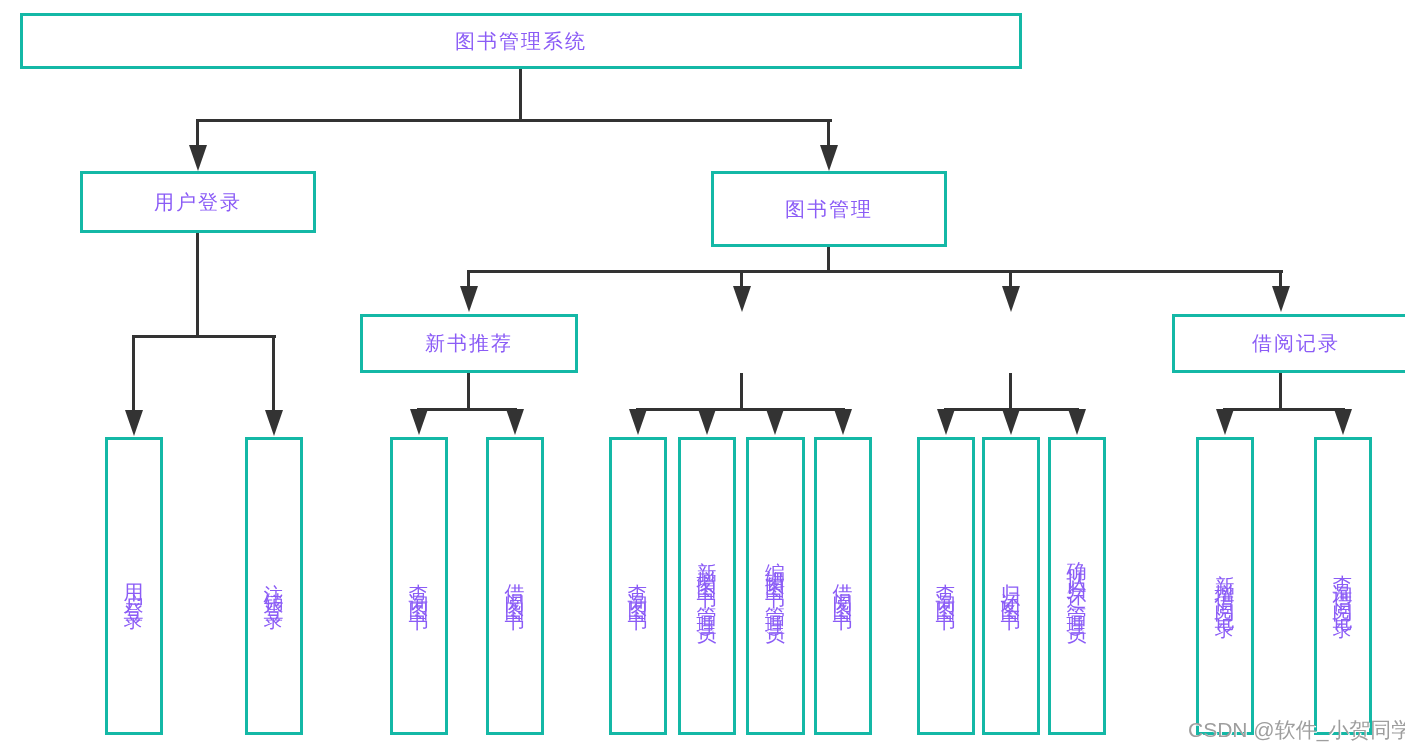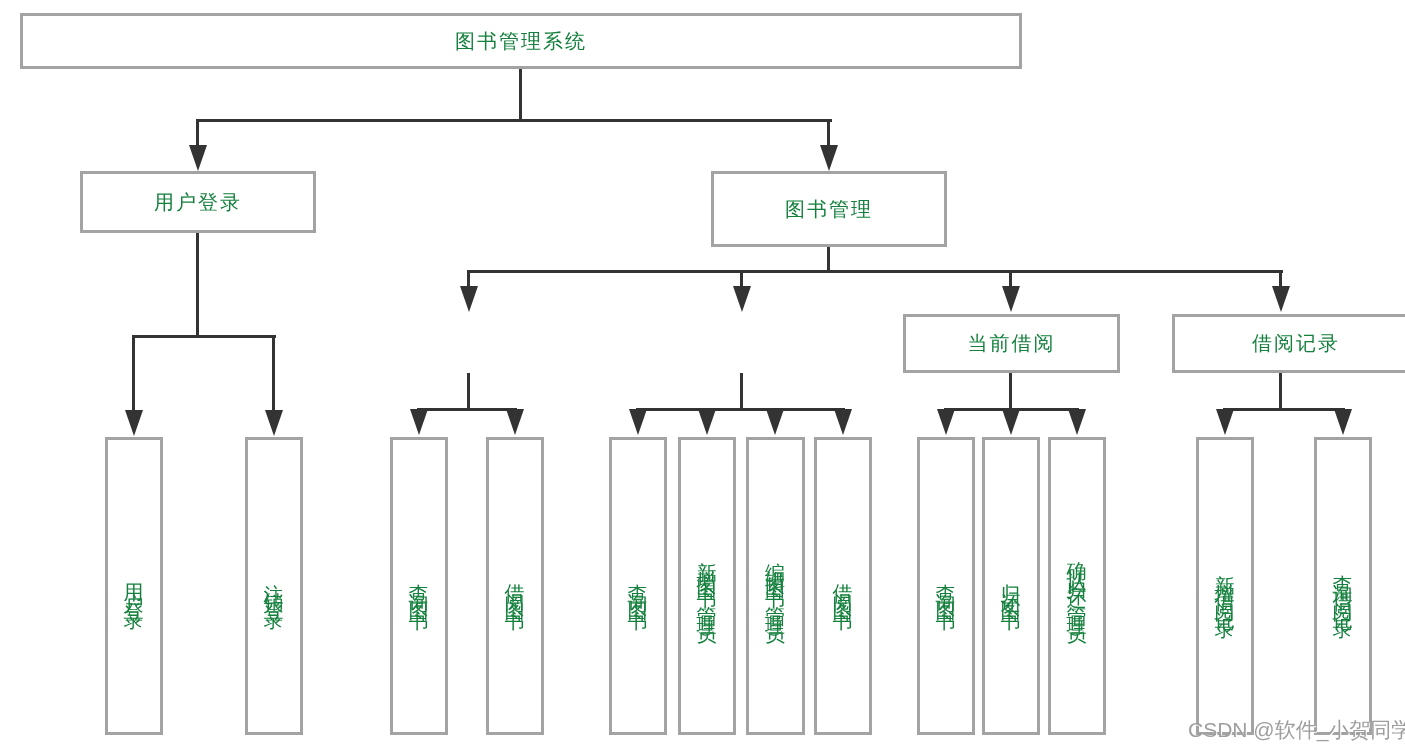--- a/index.html
+++ b/index.html
@@ -9,27 +9,27 @@
     height: 747px;
     background: #ffffff;
     font-family: "Liberation Sans", "DejaVu Sans", sans-serif;
     color: #1a1a1a;
     overflow: hidden;
   }
   .box {
     position: absolute;
     box-sizing: border-box;
     background: #ffffff;
-    border: 3px solid #a3a3a3;
+    border: 3px solid #14b8a6;
     display: flex;
     align-items: center;
     justify-content: center;
     font-size: 20px;
     letter-spacing: 2px;
-    color: #15803d;
+    color: #8b5cf6;
   }
   .vbox {
     writing-mode: vertical-rl;
     text-orientation: mixed;
     letter-spacing: 9px;
     line-height: 1;
     font-size: 20px;
   }
   .hline { position: absolute; height: 3px; background: #333333; }
   .vline { position: absolute; width: 3px; background: #333333; }
@@ -99,21 +99,21 @@
   <div class="vline" style="left:1279px; top:373px; height:35px;"></div>
   <div class="hline" style="left:1223px; top:408px; width:122px;"></div>
   <div class="arrow" style="left:1216px; top:409px;"></div>
   <div class="arrow" style="left:1334px; top:409px;"></div>
 
   <div class="box" style="left:20px; top:13px; width:1002px; height:56px;">图书管理系统</div>
 
   <div class="box" style="left:80px; top:171px; width:236px; height:62px;">用户登录</div>
   <div class="box" style="left:711px; top:171px; width:236px; height:76px;">图书管理</div>
 
-  <div class="box" style="left:903px; top:314px; width:217px; height:59px;">当前借阅</div>
+  <div class="box" style="left:360px; top:314px; width:218px; height:59px;">新书推荐</div>
   <div class="box" style="left:1172px; top:314px; width:248px; height:59px;">借阅记录</div>
 
   <div class="box vbox" style="left:105px; top:437px; width:58px; height:298px;">用户登录</div>
   <div class="box vbox" style="left:245px; top:437px; width:58px; height:298px;">注销登录</div>
 
   <div class="box vbox" style="left:390px; top:437px; width:58px; height:298px;">查询图书</div>
   <div class="box vbox" style="left:486px; top:437px; width:58px; height:298px;">借阅图书</div>
 
   <div class="box vbox" style="left:609px; top:437px; width:58px; height:298px;">查询图书</div>
   <div class="box vbox" style="left:678px; top:437px; width:58px; height:298px;">新增图书（管理员）</div>

